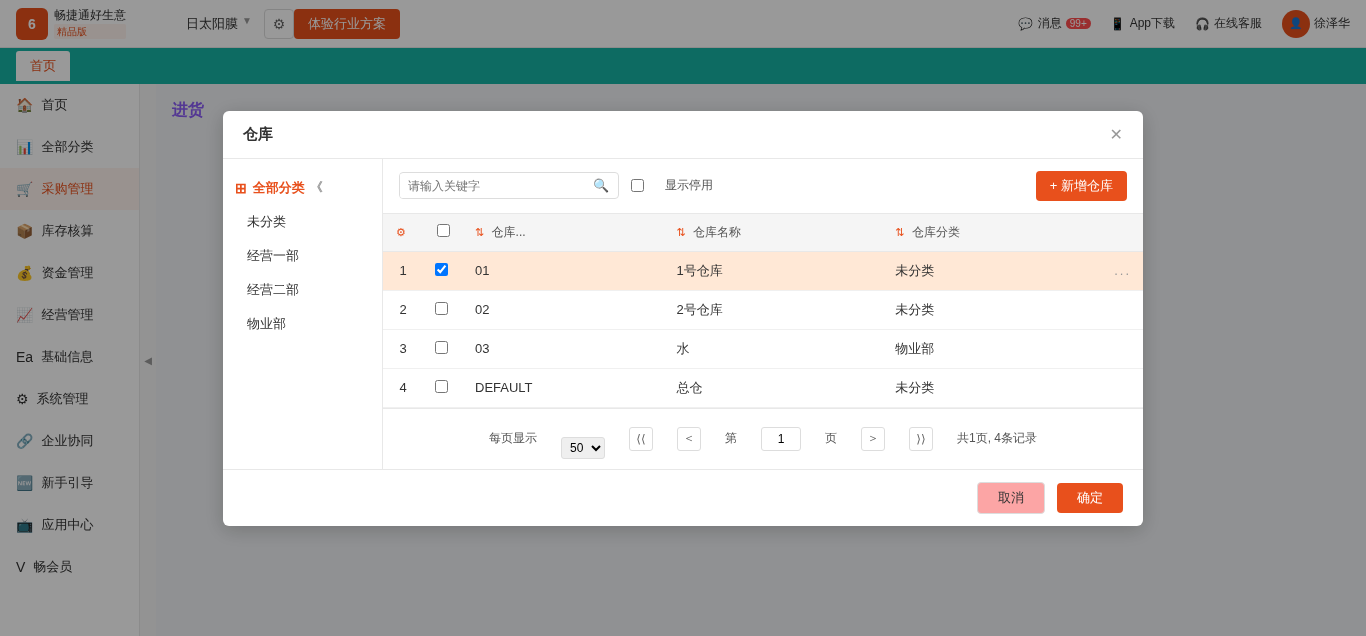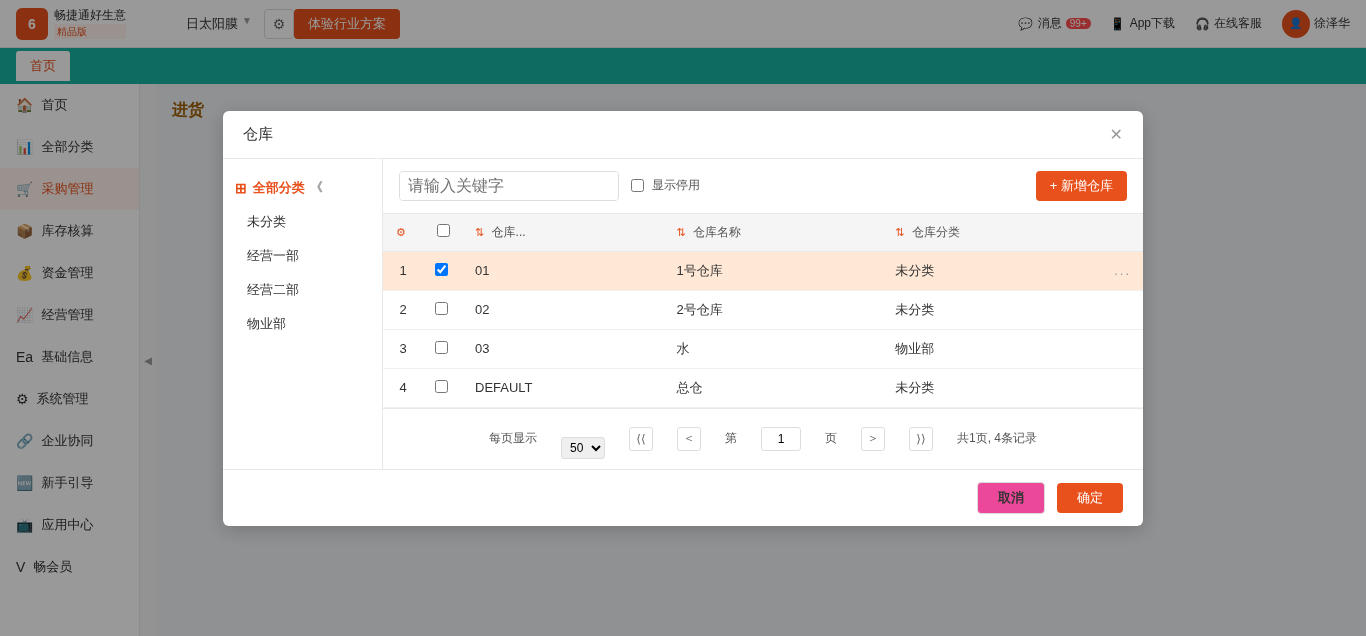--- a/index.html
+++ b/index.html
@@ -95,21 +95,21 @@
     .sidebar-collapse { width: 16px; height: 100%; background: #f5f5f5; display: flex; align-items: center; justify-content: center; cursor: pointer; color: #999; font-size: 10px; }
 
     
     .content-area {
       flex: 1;
       padding: 16px;
       overflow: auto;
       position: relative;
     }
     .page-header { display: flex; align-items: center; justify-content: space-between; margin-bottom: 12px; }
-    .page-title { font-size: 16px; font-weight: bold; color: #a16207; }
+    .page-title { font-size: 16px; font-weight: bold; color: #8b5cf6; }
 
     
     .modal-overlay {
       position: fixed;
       top: 0; left: 0; right: 0; bottom: 0;
       background: rgba(0,0,0,0.4);
       z-index: 100;
       display: flex; align-items: center; justify-content: center;
     }
 
@@ -122,21 +122,21 @@
       display: flex;
       flex-direction: column;
       box-shadow: 0 4px 20px rgba(0,0,0,0.2);
       overflow: hidden;
     }
     .modal-header {
       display: flex; align-items: center; justify-content: space-between;
       padding: 14px 20px;
       border-bottom: 1px solid #e8e8e8;
     }
-    .modal-title { font-size: 15px; font-weight: normal; color: #333; }
+    .modal-title { font-size: 15px; font-weight: bold; color: #333; }
     .modal-close { cursor: pointer; color: #999; font-size: 16px; }
 
     .modal-body {
       display: flex;
       flex: 1;
       overflow: hidden;
     }
 
     
     .modal-sidebar {
@@ -173,25 +173,25 @@
       padding: 12px 16px;
       border-bottom: 1px solid #e8e8e8;
     }
     .search-input-wrap {
       display: flex; align-items: center;
       border: 1px solid #ddd; border-radius: 4px;
       overflow: hidden; width: 220px;
     }
     .search-input-wrap input {
       border: none; outline: none;
-      padding: 5px 8px; font-size: 16px; flex: 1;
+      padding: 5px 8px; font-size: 12px; flex: 1;
       color: #000000;
     }
     .search-icon { padding: 5px 8px; color: #999; cursor: pointer; }
-    .show-disabled { display: flex; align-items: center; gap: 8px; font-size: 12px; color: #555; }
+    .show-disabled { display: flex; align-items: center; gap: 21px; font-size: 12px; color: #555; }
     .show-disabled input[type=checkbox] { cursor: pointer; }
     .add-btn {
       background: #e8501c; color: #fff;
       border: none; border-radius: 4px;
       padding: 6px 14px; cursor: pointer; font-size: 13px;
       display: flex; align-items: center; gap: 4px;
     }
 
     
     .modal-table-wrap {
@@ -243,23 +243,23 @@
       padding: 2px 4px; font-size: 12px; outline: none; margin-top: 18px;
     }
 
     
     .modal-footer {
       border-top: 1px solid #e8e8e8;
       padding: 12px 20px;
       display: flex; align-items: center; justify-content: flex-end; gap: 12px;
     }
     .cancel-btn {
-      background: #ec4899; color: #333;
+      background: #fca5a5; color: #333;
       border: 1px solid #ddd; border-radius: 4px;
-      padding: 6px 20px; cursor: pointer; font-size: 13px; font-weight: bold;
+      padding: 6px 20px; cursor: pointer; font-size: 13px;
     }
     .confirm-btn {
       background: #e8501c; color: #fff;
       border: none; border-radius: 4px;
       padding: 6px 20px; cursor: pointer; font-size: 13px;
     }
 
     
     .sidebar-wrap {
       display: flex;

